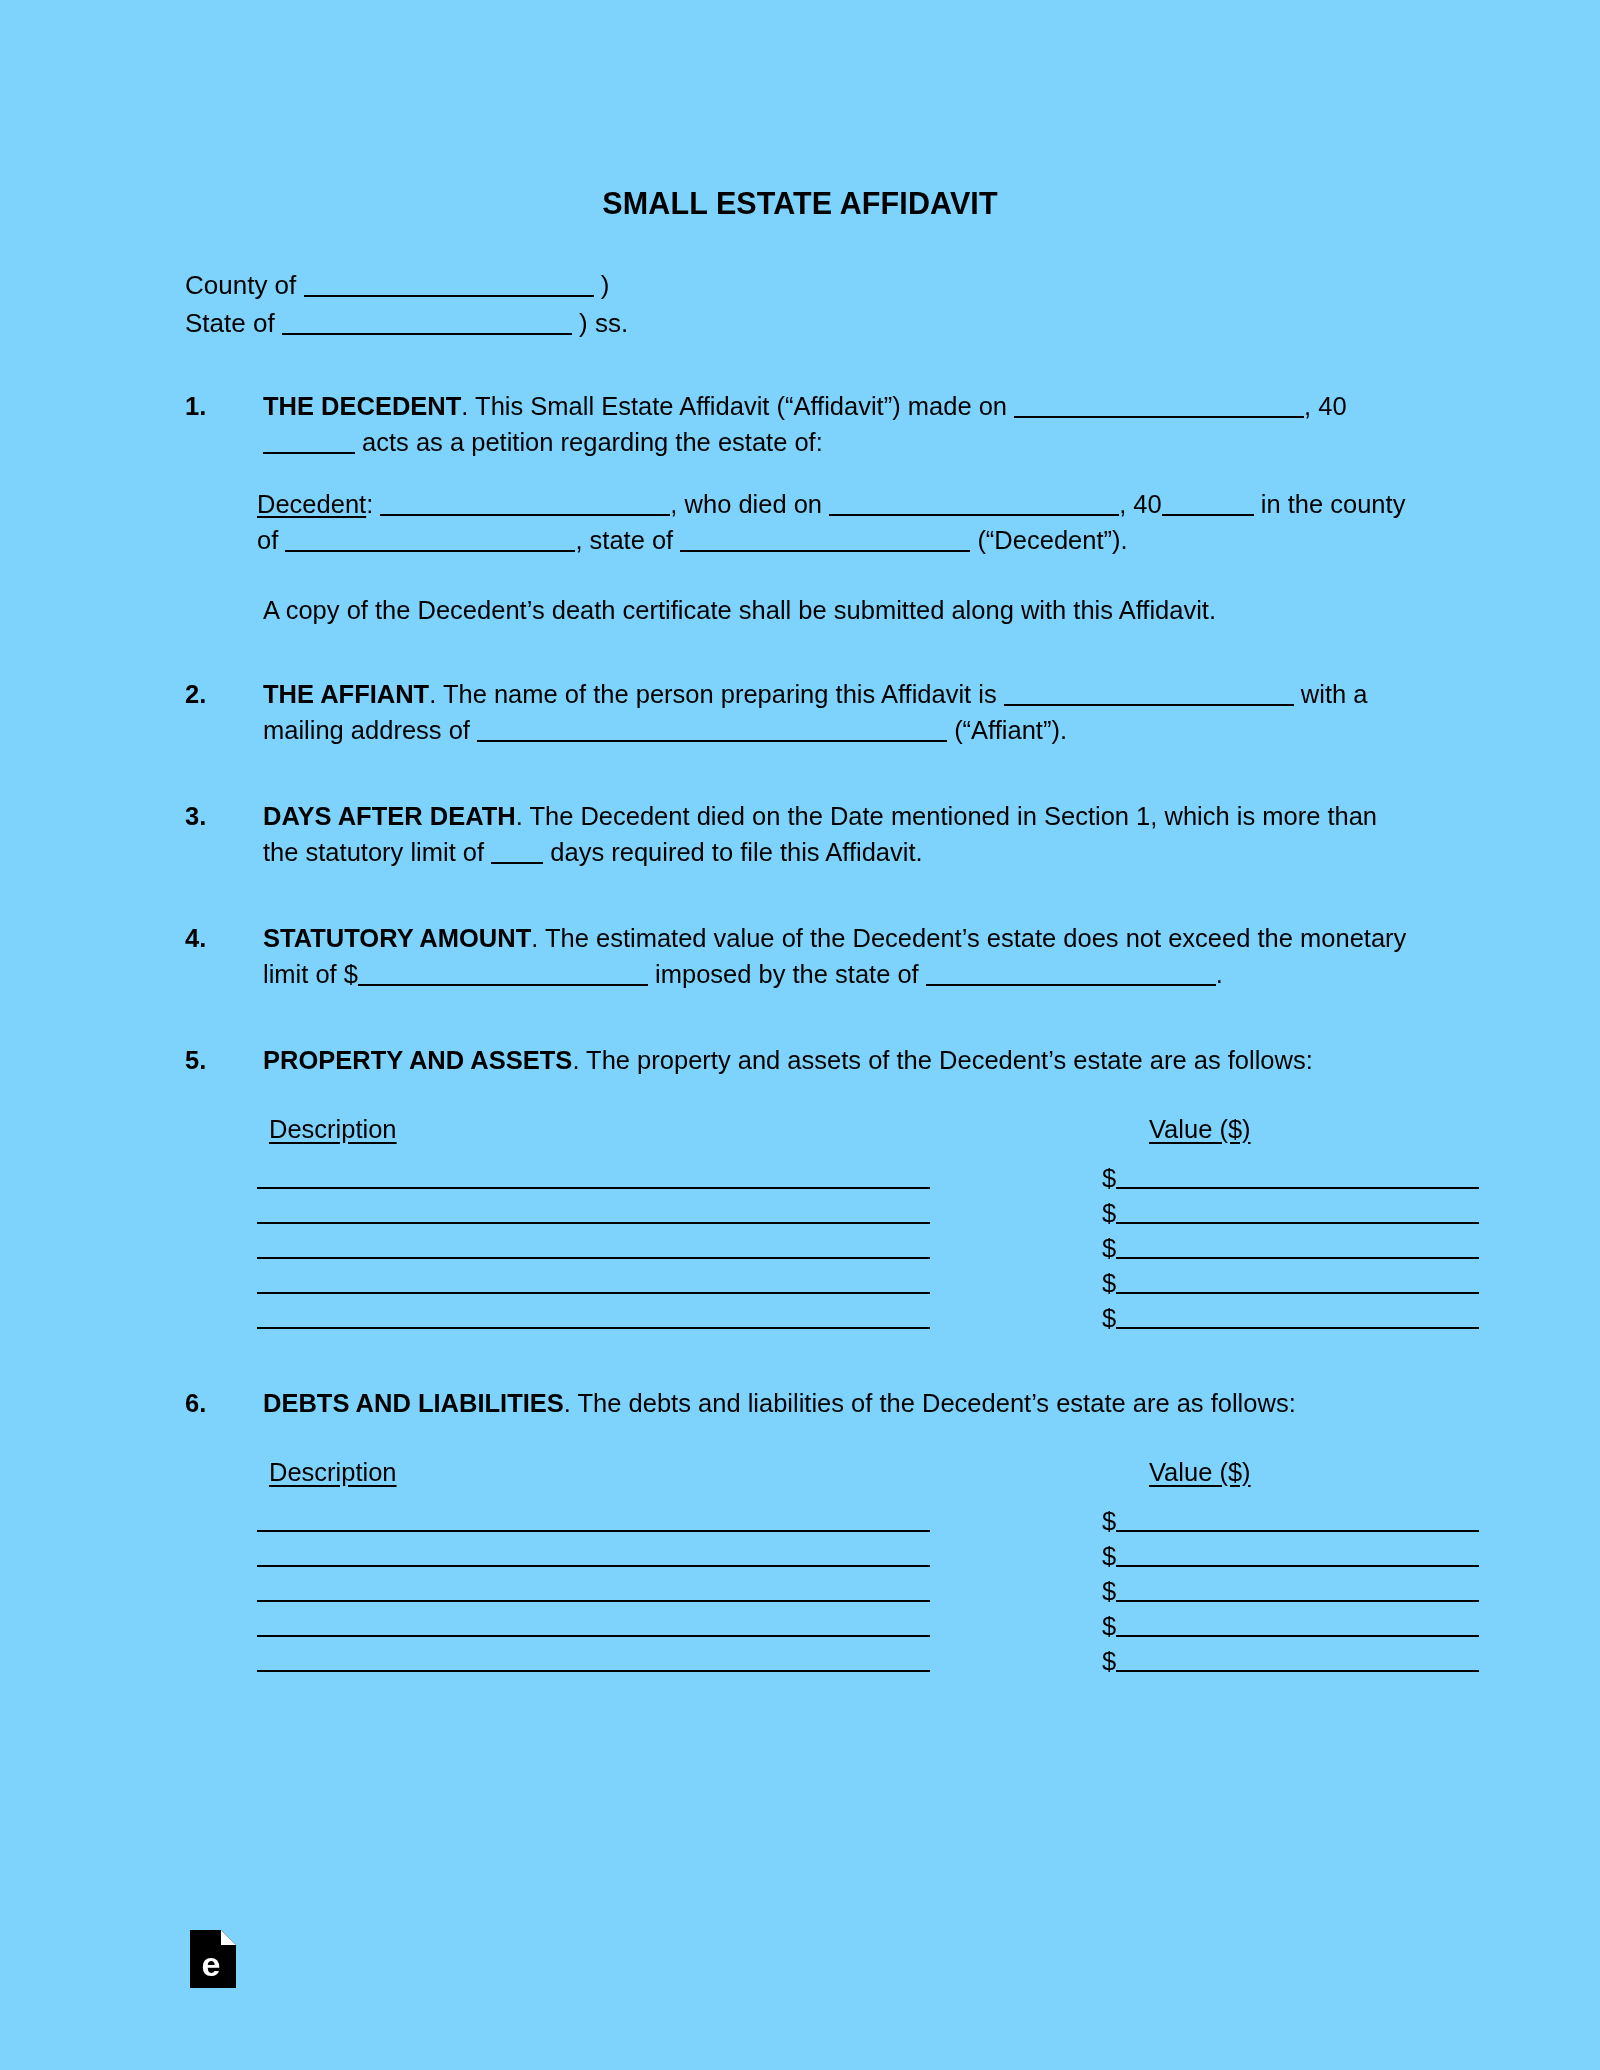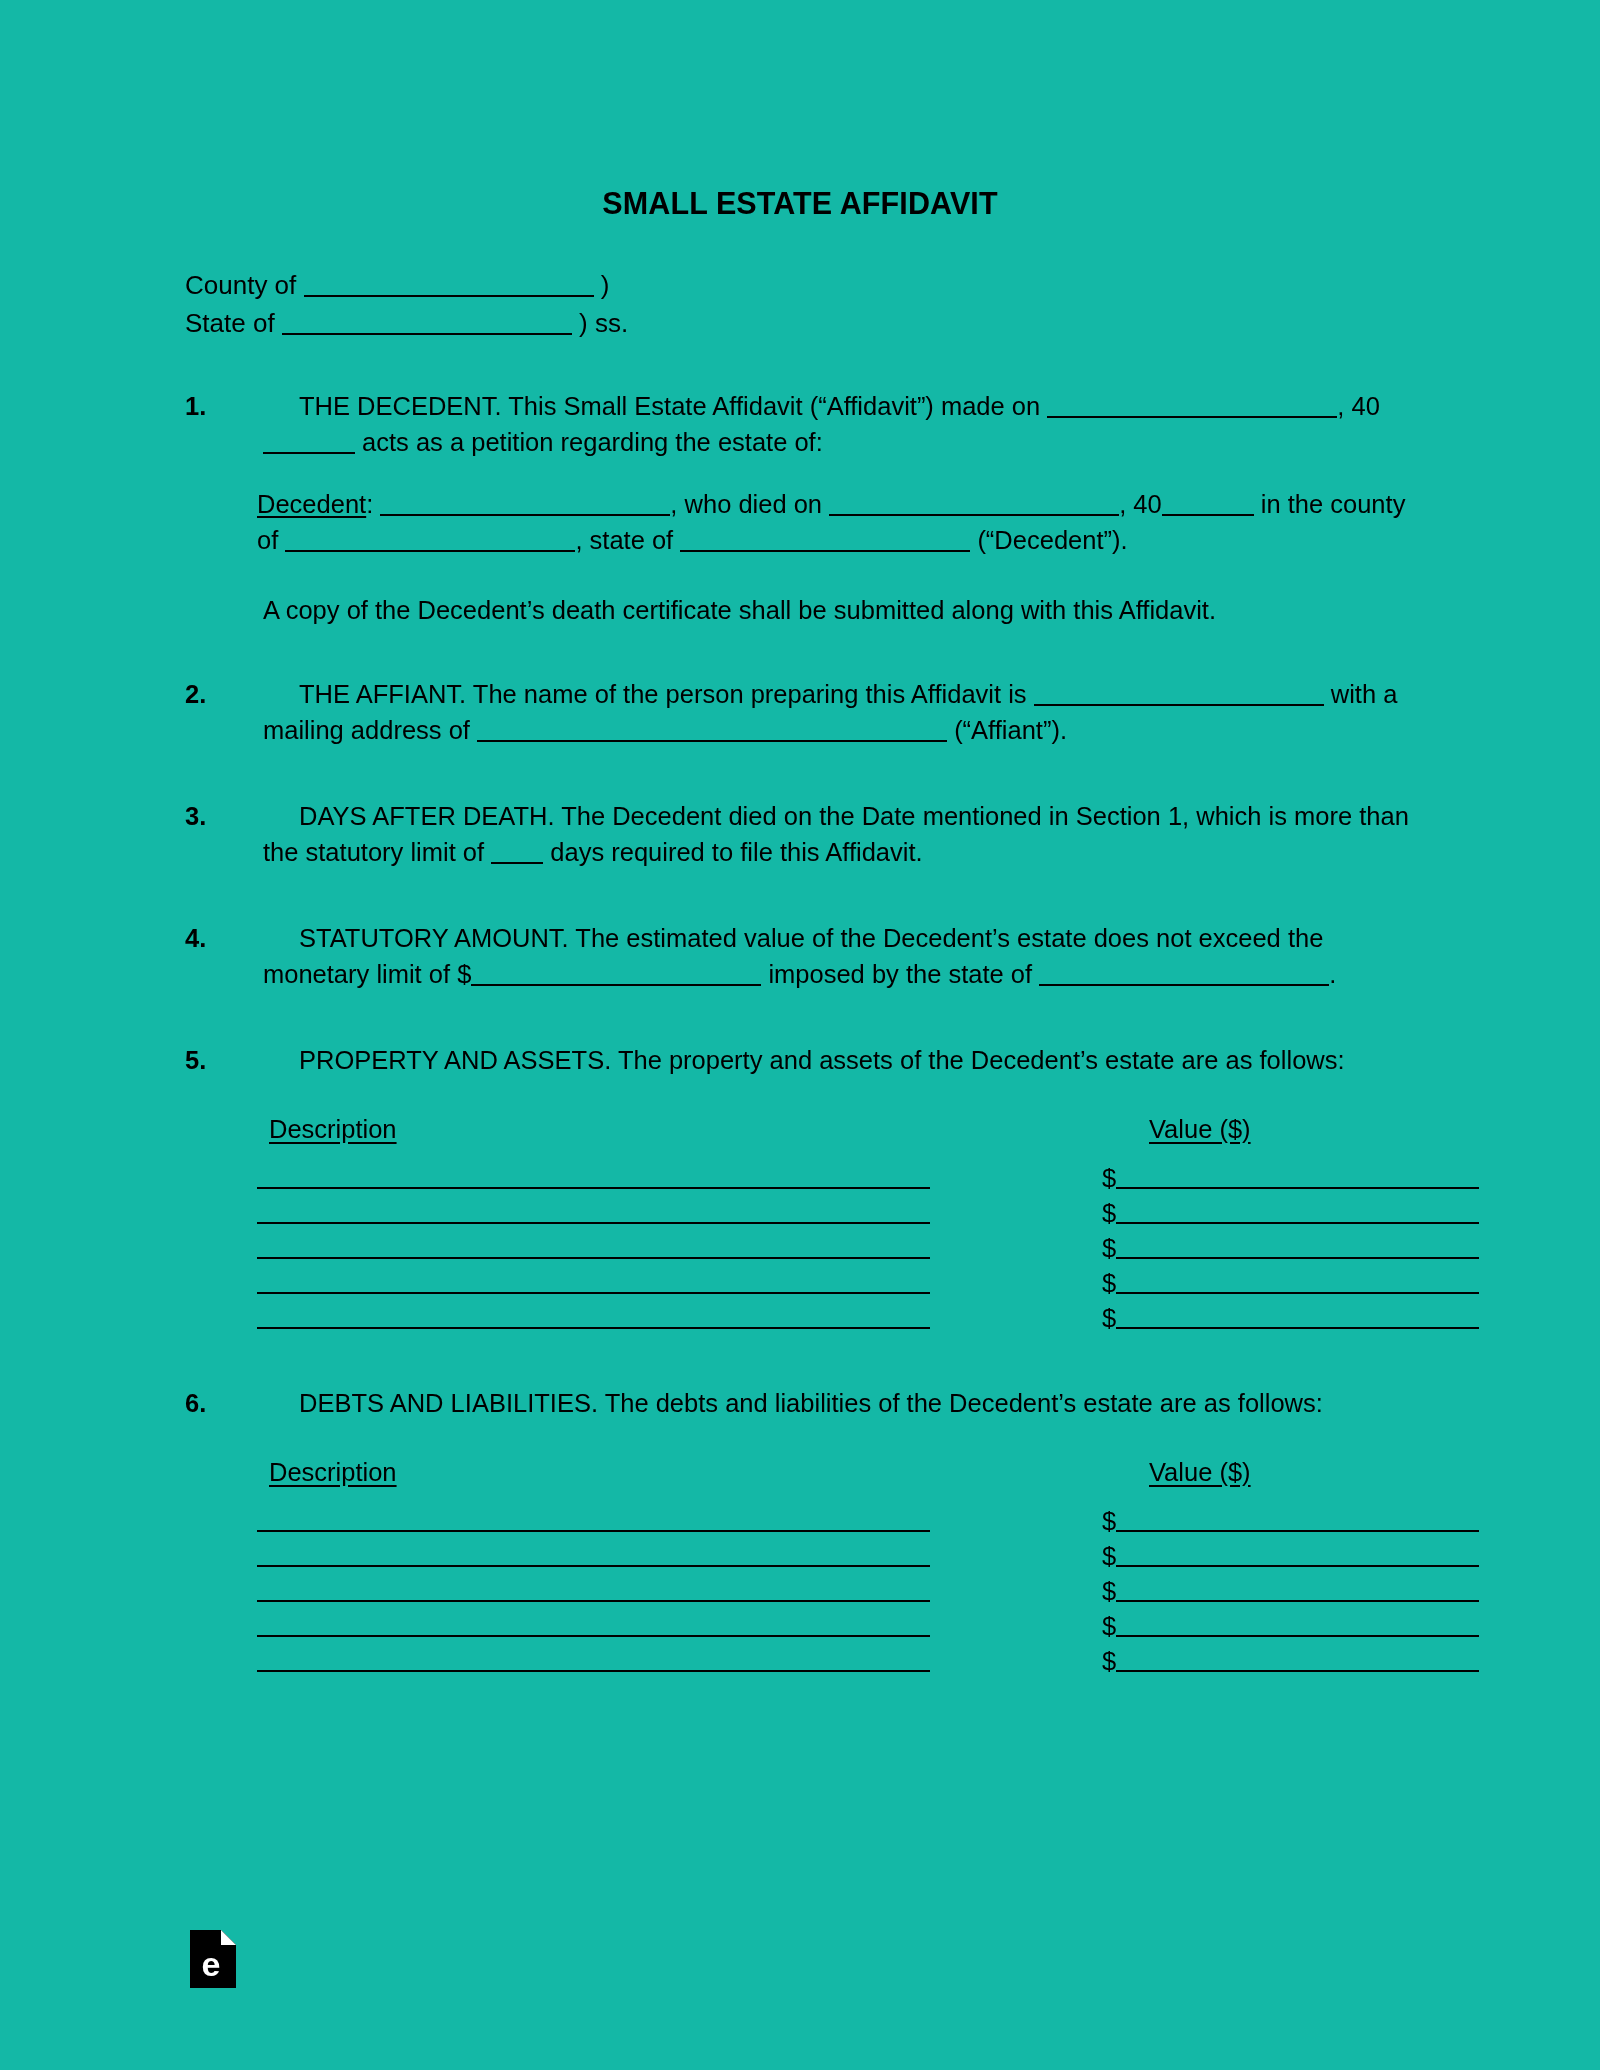--- a/index.html
+++ b/index.html
@@ -8,21 +8,21 @@
     background: #ffffff;
   }
   body {
     font-family: "Liberation Sans", sans-serif;
     color: #000000;
   }
   .page {
     position: relative;
     width: 1600px;
     height: 2070px;
-    background: #14b8a6;
+    background: #7dd3fc;
     box-sizing: border-box;
     padding: 0;
     overflow: hidden;
   }
   .content {
     position: absolute;
     left: 185px;
     top: 0;
     width: 1230px;
   }
@@ -56,21 +56,21 @@
     padding-left: 78px;
   }
   .sec-num {
     position: absolute;
     left: 0;
     top: 0;
     font-weight: bold;
     font-size: 25.5px;
   }
   .sec-body { text-align: left; }
-  .sec-heading { font-weight: normal; margin-left: 36px; }
+  .sec-heading { font-weight: bold; }
 
   .s1 { margin-top: 46px; }
   .s-note { margin-top: 34px; padding-left: 78px; font-size: 25.5px; line-height: 36px; }
   .s2 { margin-top: 48px; }
   .s3 { margin-top: 50px; }
   .s4 { margin-top: 50px; }
   .s5 { margin-top: 50px; }
   .s6 { margin-top: 52px; }
 
   

